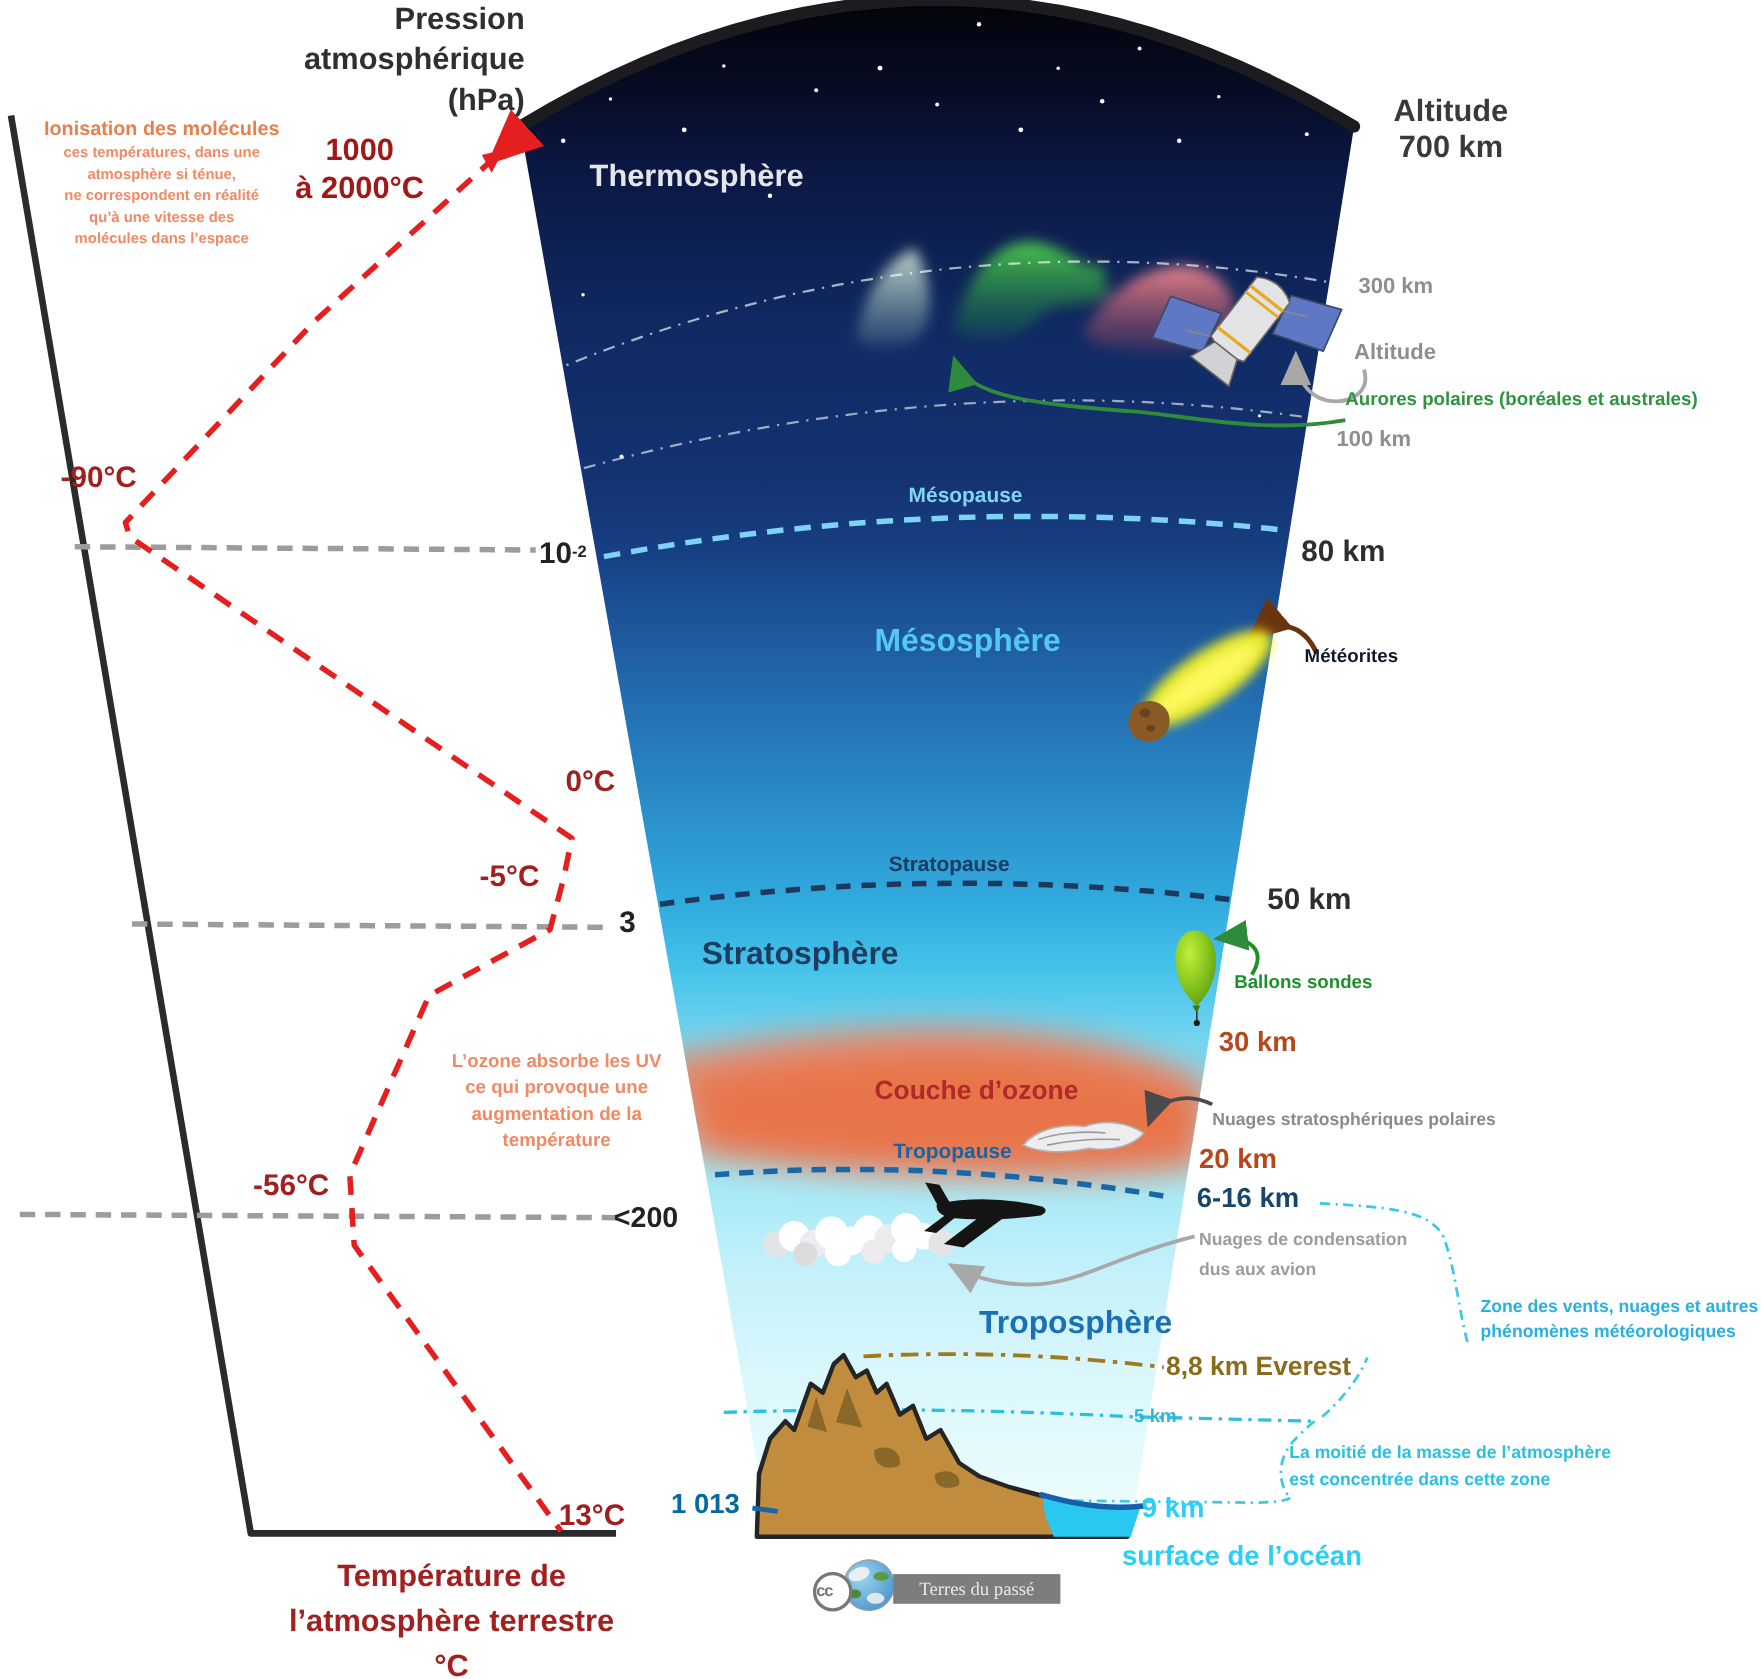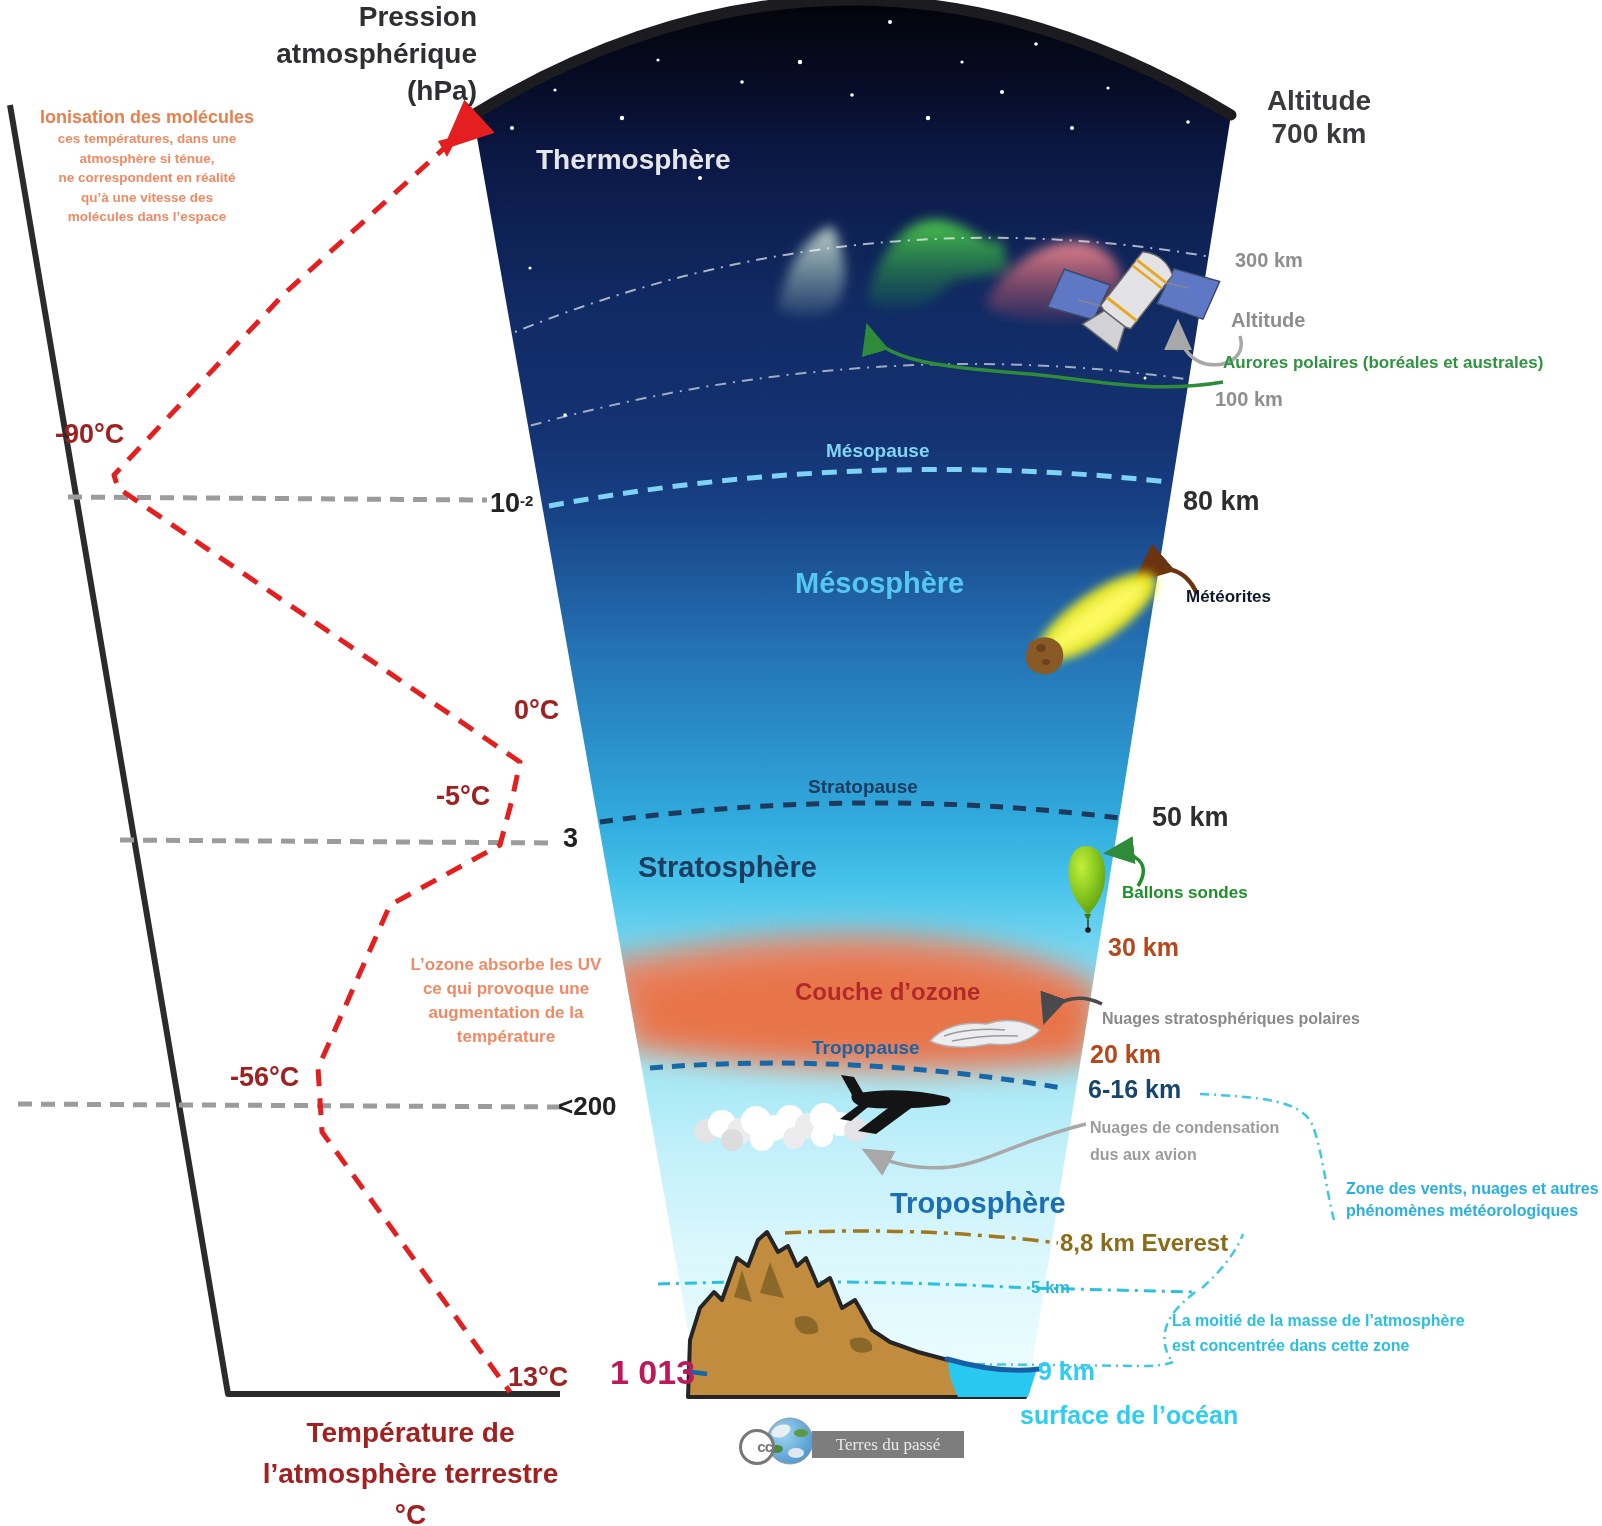--- a/index.html
+++ b/index.html
@@ -7,21 +7,21 @@
          font-family:"Liberation Sans","DejaVu Sans",sans-serif;}
   #baseSvg{position:absolute;left:0;top:0;}
   .lbl{position:absolute;font-weight:bold;white-space:nowrap;line-height:1.1;}
   .ctr{text-align:center;}
   .rgt{text-align:right;}
   sup.exp{font-size:15px;vertical-align:6px;}
   .credit-banner{position:absolute;left:812px;top:1431px;width:152px;height:27px;
     background:#7d7d7d;color:#e9e9e9;font-family:"Liberation Serif","DejaVu Serif",serif;
     font-size:17px;text-align:center;line-height:27px;}
   .cc-badge{position:absolute;left:739px;top:1429px;width:30px;height:30px;border:3px solid #777;
-    border-radius:50%;background:#fff;color:#777;font-weight:bold;font-size:15px;text-align:right;
+    border-radius:50%;background:#fff;color:#777;font-weight:bold;font-size:15px;text-align:left;
     line-height:30px;letter-spacing:-1px;}
 </style>
 </head>
 <body>
 
 <div id="stage">
 
 <svg id="baseSvg" width="1602" height="1526" viewBox="0 0 1602 1526">
   <defs>
     <linearGradient id="gCone" gradientUnits="userSpaceOnUse" x1="0" y1="0" x2="0" y2="1397">
@@ -271,20 +271,24 @@
 
 <div class="lbl ctr" style="left:26px;top:106px;width:242px;color:#ef8a64;">
   <div style="font-size:18px;color:#e8804e;line-height:23px;">Ionisation des molécules</div>
   <div style="font-size:13.5px;line-height:19.5px;">ces températures, dans une</div>
   <div style="font-size:13.5px;line-height:19.5px;">atmosphère si ténue,</div>
   <div style="font-size:13.5px;line-height:19.5px;">ne correspondent en réalité</div>
   <div style="font-size:13.5px;line-height:19.5px;">qu’à une vitesse des</div>
   <div style="font-size:13.5px;line-height:19.5px;">molécules dans l’espace</div>
 </div>
 
+<div class="lbl ctr" style="left:252px;top:118px;width:150px;font-size:28px;color:#a01818;line-height:35px;">
+  <div>1000</div>
+  <div>à 2000°C</div>
+</div>
 
 <div class="lbl" style="left:536px;top:145px;font-size:28px;color:#e4e6ea;">Thermosphère</div>
 <div class="lbl" style="left:795px;top:568px;font-size:29px;color:#55c8f2;">Mésosphère</div>
 <div class="lbl" style="left:638px;top:852px;font-size:29px;color:#1d3c60;text-align:right;">Stratosphère</div>
 <div class="lbl" style="left:890px;top:1188px;font-size:29px;color:#1a6fb5;">Troposphère</div>
 <div class="lbl" style="left:795px;top:979px;font-size:24px;color:#b32828;">Couche d’ozone</div>
 
 <div class="lbl" style="left:826px;top:441px;font-size:19px;font-weight:600;color:#82d4f4;">Mésopause</div>
 <div class="lbl" style="left:808px;top:777px;font-size:19px;font-weight:600;color:#1d3c60;">Stratopause</div>
 <div class="lbl" style="left:812px;top:1038px;font-size:19px;font-weight:600;color:#1565a8;">Tropopause</div>
@@ -301,21 +305,21 @@
 <div class="lbl" style="left:1060px;top:1230px;font-size:24px;color:#8a6d1a;">8,8 km Everest</div>
 <div class="lbl" style="left:1031px;top:1279px;font-size:17px;color:#29b8dc;">5 km</div>
 <div class="lbl" style="left:1038px;top:1358px;font-size:25px;color:#2ecdf2;">9 km</div>
 <div class="lbl" style="left:1020px;top:1402px;font-size:25px;color:#2ecdf2;">surface de l’océan</div>
 
 <div class="lbl" style="left:490px;top:489px;font-size:27px;color:#222;text-align:right;">
   <span>10</span><sup class="exp">-2</sup>
 </div>
 <div class="lbl" style="left:563px;top:824px;font-size:27px;color:#222;">3</div>
 <div class="lbl" style="left:558px;top:1092px;font-size:26px;color:#222;">&lt;200</div>
-<div class="lbl" style="left:610px;top:1354px;font-size:34px;color:#be185d;">1 013</div>
+<div class="lbl" style="left:610px;top:1354px;font-size:25px;color:#0369a1;">1 013</div>
 
 <div class="lbl" style="left:55px;top:420px;font-size:27px;color:#a01f1f;">-90°C</div>
 <div class="lbl" style="left:514px;top:696px;font-size:27px;color:#a01f1f;">0°C</div>
 <div class="lbl" style="left:436px;top:782px;font-size:27px;color:#a01f1f;">-5°C</div>
 <div class="lbl" style="left:230px;top:1063px;font-size:27px;color:#a01f1f;">-56°C</div>
 <div class="lbl" style="left:508px;top:1363px;font-size:27px;color:#a01f1f;">13°C</div>
 
 <div class="lbl ctr" style="left:390px;top:953px;width:232px;font-size:17px;color:#ef8a64;line-height:24px;">
   <div>L’ozone absorbe les UV</div>
   <div>ce qui provoque une</div>

